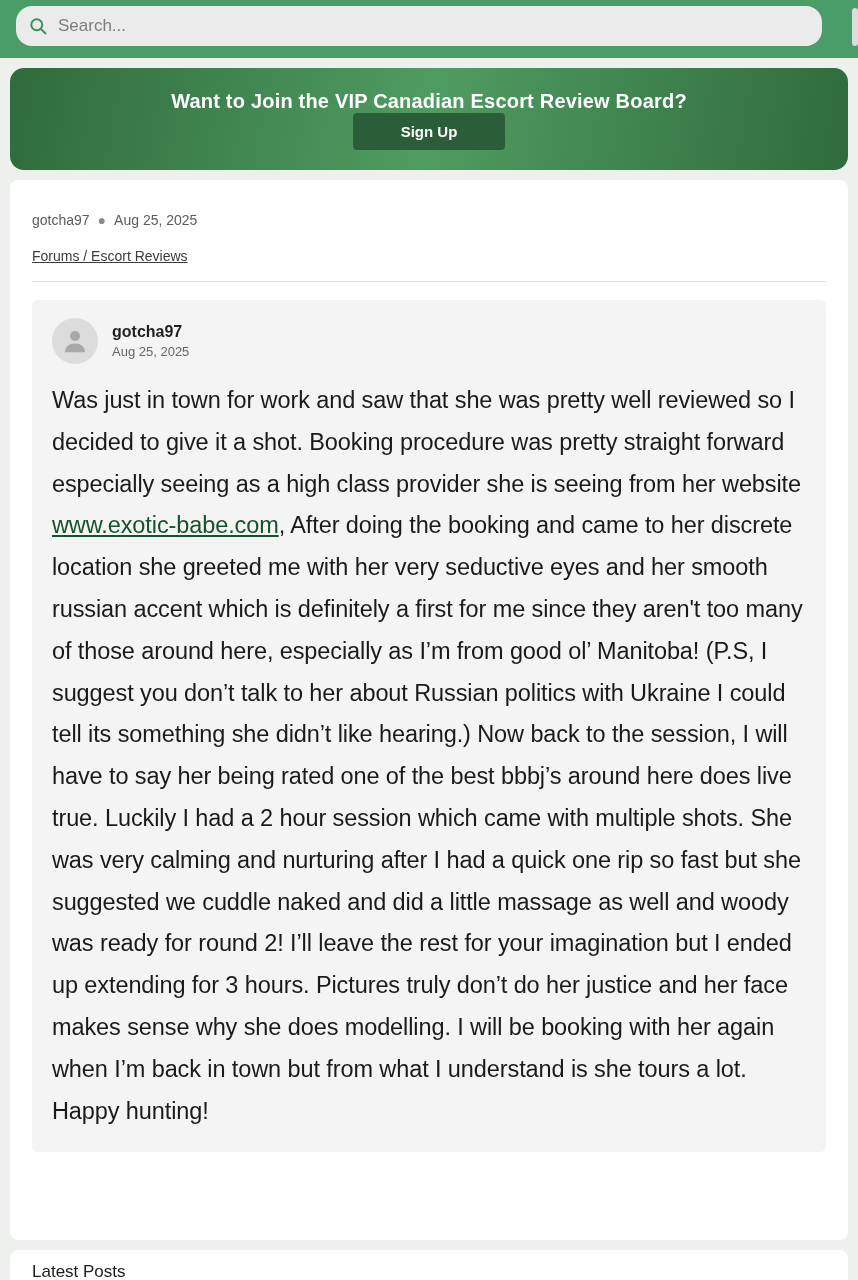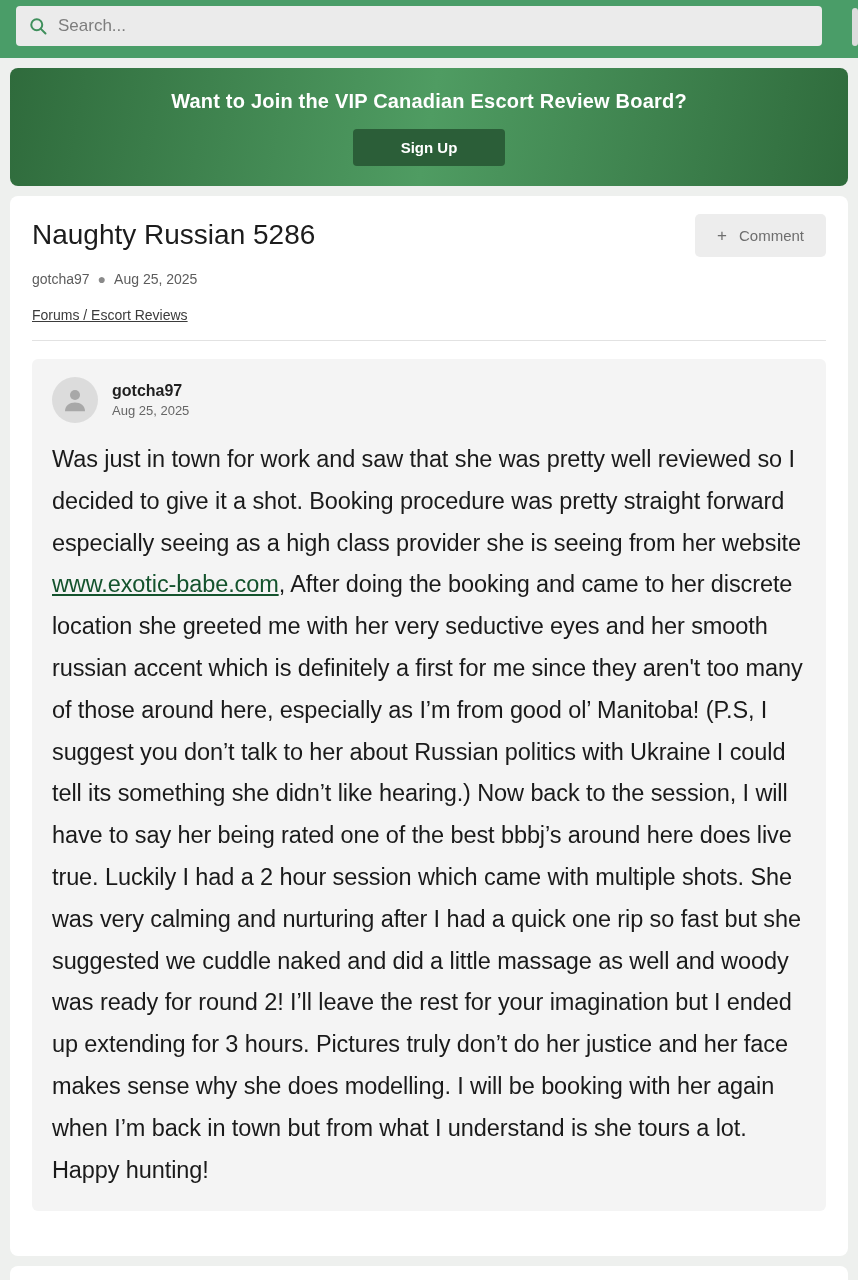--- a/index.html
+++ b/index.html
@@ -17,21 +17,21 @@
   .topbar {
     background: #4a9d68;
     padding: 0 16px 12px 16px;
     height: 58px;
     display: flex;
     align-items: flex-end;
   }
   .search-wrap {
     flex: 1;
     background: #ebebeb;
-    border-radius: 4px;
+    border-radius: 16px;
     height: 40px;
     display: flex;
     align-items: center;
     padding: 0 12px;
     margin-right: 14px;
   }
   .search-icon {
     width: 20px; height: 20px;
     flex: 0 0 auto;
     margin-right: 10px;
@@ -56,32 +56,32 @@
     position: relative;
     right: -16px;
   }
 
   
   .banner-outer {
     padding: 10px 10px 0 10px;
   }
   .banner {
     background: linear-gradient(100deg, #2f6b3c 0%, #4f9c62 50%, #2f6b3c 100%);
-    border-radius: 8px;
+    border-radius: 14px;
     padding: 22px 12px 20px 12px;
     text-align: center;
   }
   .banner-title {
     color: #ffffff;
     font-size: 20px;
     font-weight: bold;
     letter-spacing: 0.2px;
   }
   .banner-btn {
-    margin-top: 16px;
+    margin-top: 0;
     display: inline-block;
     background: #2b5e38;
     color: #ffffff;
     font-size: 15px;
     font-weight: bold;
     padding: 10px 48px;
     border-radius: 4px;
     border: none;
     cursor: pointer;
     font-family: "Liberation Sans", sans-serif;
@@ -213,27 +213,20 @@
 
 <div class="banner-outer">
   <div class="banner">
     <div class="banner-title">Want to Join the VIP Canadian Escort Review Board?</div>
     <button class="banner-btn">Sign Up</button>
   </div>
 </div>
 
 <div class="card">
 
-  <div class="thread-head">
-    <h1 class="thread-title">Naughty Russian 5286</h1>
-    <button class="comment-btn">
-      <span class="plus-icon">+</span>
-      <span>Comment</span>
-    </button>
-  </div>
 
   <div class="meta-row">
     <span>gotcha97</span>
     <span class="dot">●</span>
     <span>Aug 25, 2025</span>
   </div>
 
   <div class="breadcrumb">Forums / Escort Reviews</div>
 
   <div class="divider"></div>

